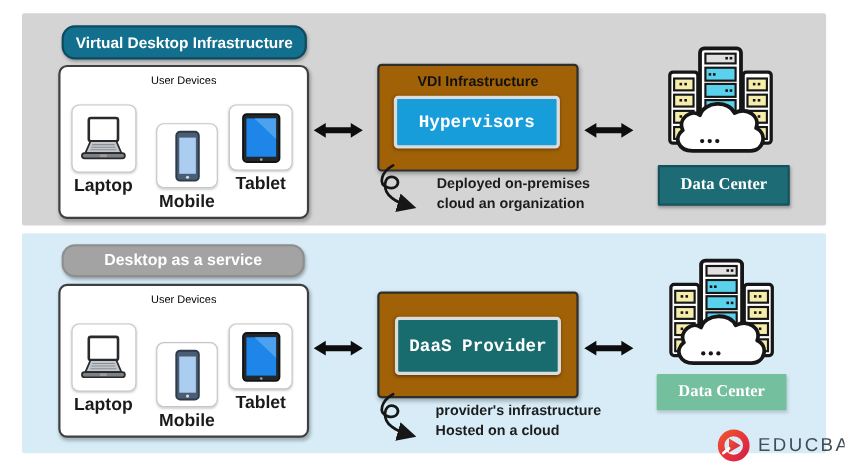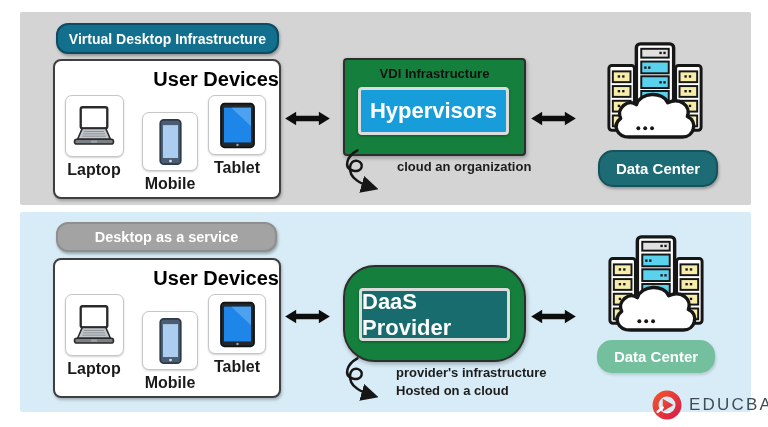--- a/index.html
+++ b/index.html
@@ -11,52 +11,52 @@
   .badge{position:absolute;display:flex;align-items:center;justify-content:center;
          color:#fff;font-weight:bold;white-space:nowrap;border-radius:12px;
          box-shadow:1px 2px 3px rgba(0,0,0,.3);}
   .badge.teal{left:36px;top:11px;width:219px;height:27px;background:#136f8e;
          border:2px solid #0d4b61;font-size:14px;}
   .badge.gray{left:36px;top:10px;width:217px;height:26px;background:#a3a3a3;
          border:2px solid #8f8f8f;font-size:14.5px;}
 
   .udbox{position:absolute;left:33px;top:47px;width:224px;height:136px;background:#fff;
          border:2px solid #3f3f3f;border-radius:8px;box-shadow:1px 2px 3px rgba(0,0,0,.25);}
-  .udtitle{position:absolute;left:0;right:0;top:7px;text-align:right;font-size:20px;
-         font-weight:bold;color:#000;}
+  .udtitle{position:absolute;left:0;right:0;top:7px;text-align:center;font-size:10px;
+         font-weight:normal;color:#000;}
   .device{position:absolute;display:flex;flex-direction:column;align-items:center;}
   .card{background:#fff;border:1px solid #c6c6c6;border-radius:7px;display:flex;
         align-items:center;justify-content:center;box-shadow:0 1px 2px rgba(0,0,0,.18);}
   .card.laptop{width:57px;height:60px;}
   .card.mobile{width:54px;height:57px;}
   .card.tablet{width:56px;height:58px;}
   .dlabel{margin-top:4px;font-size:16px;font-weight:600;color:#1a1a1a;white-space:nowrap;}
 
   .arrow{position:absolute;width:47px;height:19px;}
 
-  .infrabox{position:absolute;left:323px;width:179px;background:#15803d;border:2px solid #2e2e2e;
+  .infrabox{position:absolute;left:323px;width:179px;background:#a16207;border:2px solid #2e2e2e;
             border-radius:4px;box-shadow:1px 2px 4px rgba(0,0,0,.3);}
   .infrabox.vdi{top:46px;height:94px;}
-  .infrabox.daas{top:53px;height:93px;border-radius:32px;}
+  .infrabox.daas{top:53px;height:93px;}
   .infratitle{position:absolute;left:0;right:0;top:6px;text-align:center;font-size:13px;
               font-weight:600;color:#111;}
   .infrabtn{position:absolute;display:flex;align-items:center;justify-content:center;
-            color:#fff;font-weight:bold;font-size:22px;border:3px solid #dcdcdc;border-radius:4px;
-            box-shadow:0 1px 3px rgba(0,0,0,.35);}
+            color:#fff;font-weight:bold;font-size:16px;border:3px solid #dcdcdc;border-radius:4px;
+            box-shadow:0 1px 3px rgba(0,0,0,.35);font-family:Liberation Mono, monospace;}
   .infrabtn.blue{left:13px;top:27px;width:145px;height:42px;background:#189ddb;}
   .infrabtn.tealdark{left:14px;top:21px;width:145px;height:47px;background:#186c6e;}
 
   .squiggle{position:absolute;width:48px;height:45px;}
   .note{position:absolute;font-size:13px;font-weight:600;color:#1c1c1c;line-height:1.42;
         white-space:nowrap;}
   .note span{display:block;}
 
   .dcicon{position:absolute;width:100px;height:102px;}
   .dclabel{position:absolute;display:flex;align-items:center;justify-content:center;
-           color:#fff;font-weight:bold;font-size:15px;border-radius:15px;white-space:nowrap;}
+           color:#fff;font-weight:bold;font-size:15px;border-radius:1px;white-space:nowrap;font-family:Liberation Serif, serif;}
   .dclabel.dark{left:578px;top:138px;width:116px;height:33px;background:#1d6b75;
            border:2px solid #14525c;box-shadow:1px 2px 3px rgba(0,0,0,.3);}
   .dclabel.green{left:577px;top:128px;width:118px;height:33px;background:#74bf9d;
            box-shadow:1px 2px 3px rgba(0,0,0,.15);}
 
   .logo{position:absolute;left:650px;top:388px;display:flex;align-items:center;gap:5px;}
   .logo-text{font-size:17px;font-weight:500;letter-spacing:2.2px;color:#414d56;}
   .hiddendefs{position:absolute;width:0;height:0;overflow:hidden;}
 </style>
 </head>
@@ -202,20 +202,21 @@
 
     <div class="infrabox vdi">
       <div class="infratitle">VDI Infrastructure</div>
       <div class="infrabtn blue">Hypervisors</div>
     </div>
 
     <svg class="squiggle" style="left:323px;top:136px;">
         <use href="#sym-squiggle"></use>
       </svg>
     <div class="note" style="left:377px;top:146px;">
+      <span>Deployed on-premises</span>
       <span>cloud an organization</span>
     </div>
 
     <svg class="arrow" style="left:510px;top:97px;">
         <use href="#sym-arrow"></use>
       </svg>
 
     <svg class="dcicon" style="left:585px;top:27px;">
         <use href="#sym-dc"></use>
       </svg>

